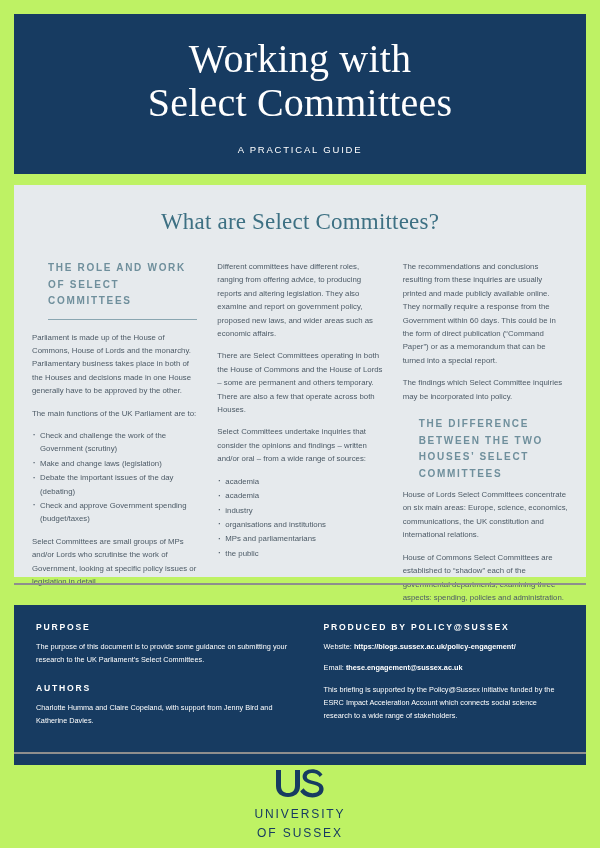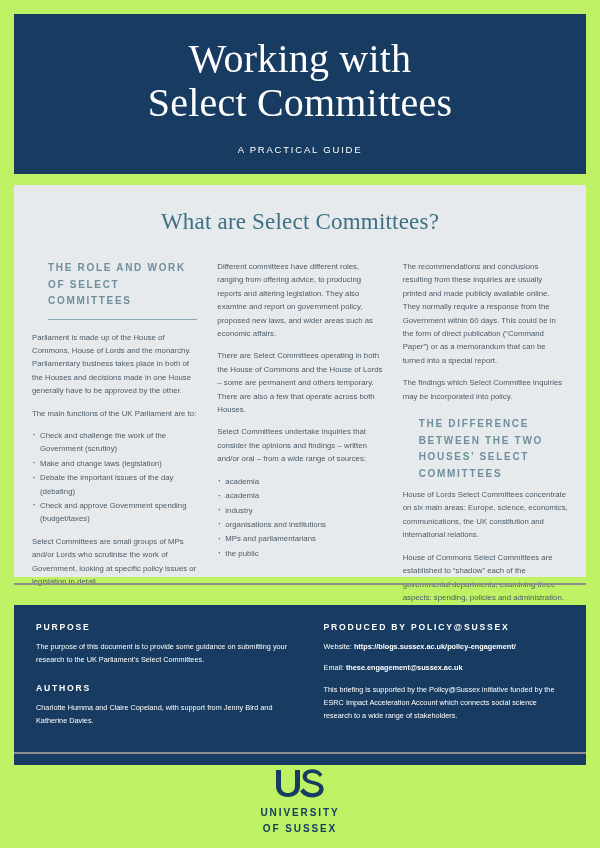--- a/index.html
+++ b/index.html
@@ -188,22 +188,22 @@
     width: 600px;
     text-align: center;
   }
   .logo-mark {
     display: block;
     margin: 0 auto;
   }
   .logo-text {
     margin-top: 7px;
     color: #173b61;
-    font-size: 10px;
-    font-weight: bold;
+    font-size: 12px;
+    font-weight: normal;
     letter-spacing: 1.9px;
     line-height: 1.55;
   }
   .logo-text span { display: block; }
 </style>
 </head>
 <body>
 
 <div class="page">
 

